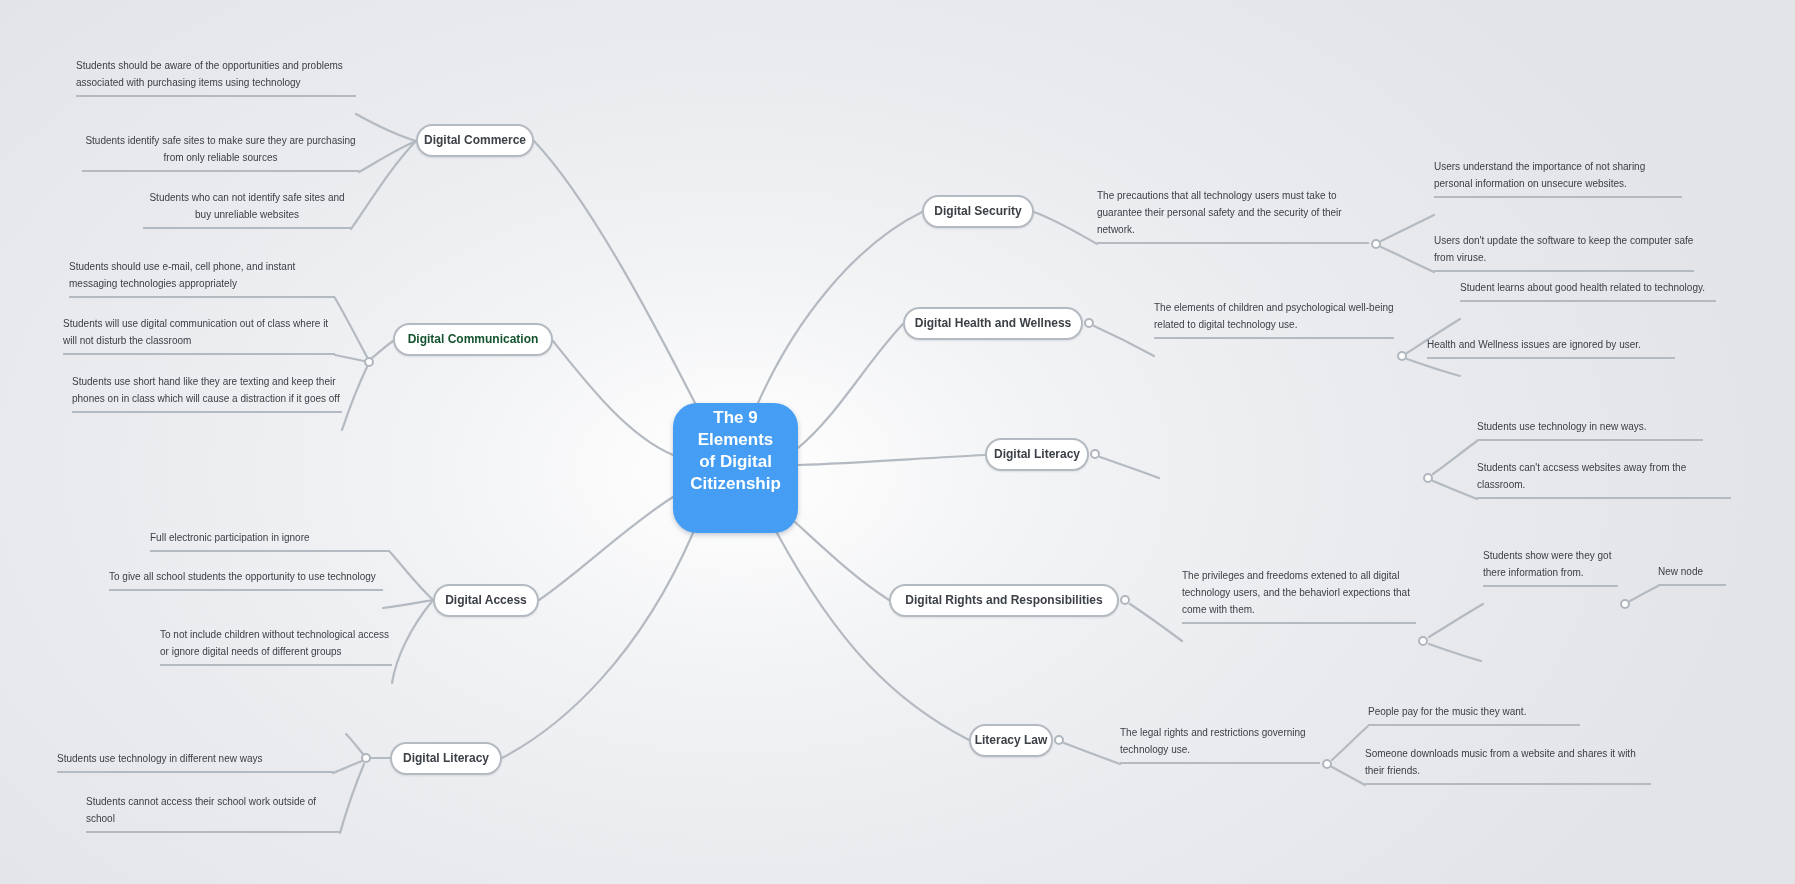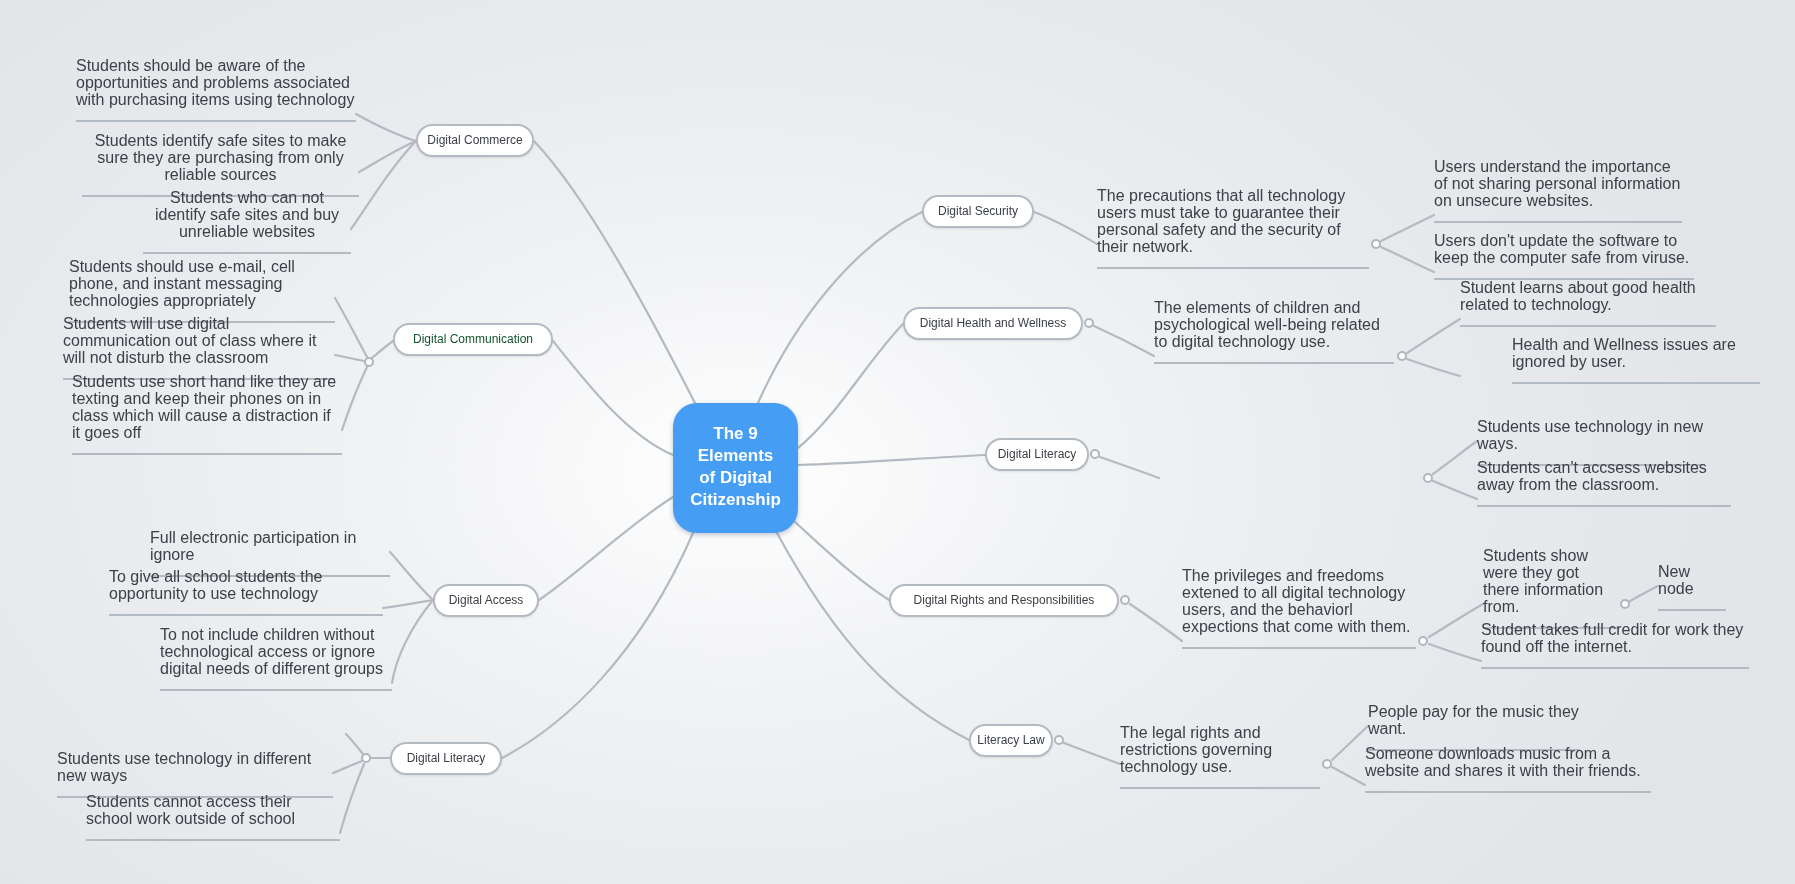--- a/index.html
+++ b/index.html
@@ -15,38 +15,38 @@
       #ffffff 0%, #f2f3f5 30%, #e9ebee 60%, #e2e4e8 100%);
   }
 
   .edges { position: absolute; left: 0; top: 0; z-index: 1; }
   .edges path { fill: none; stroke: #b4bac1; stroke-width: 2.2; stroke-linecap: round; }
 
   .center-node {
     position: absolute; left: 673px; top: 403px; width: 125px; height: 130px;
     background: #459ef3; border-radius: 24px; z-index: 3;
     color: #ffffff; font-weight: bold; font-size: 17px; line-height: 22px;
-    text-align: center; white-space: pre-line; padding-top: 20px;
+    text-align: center; white-space: pre-line; padding-top: 4px;
     box-shadow: 0 2px 5px rgba(50,70,100,.28);
     cursor: pointer;
   }
 
   .pill {
     position: absolute; height: 33px; line-height: 29px; z-index: 3;
     background: #ffffff; border: 2px solid #b4bac1; border-radius: 17px;
-    text-align: center; font-weight: normal; font-size: 12px; color: #3c4047;
+    text-align: center; font-weight: bold; font-size: 12px; color: #3c4047;
     white-space: nowrap; box-shadow: 0 1px 2px rgba(60,70,90,.12);
     cursor: pointer;
   }
   .pill.muted { color: #14532d; }
 
   .child {
     position: absolute; z-index: 2;
-    font-size: 16px; line-height: 17px; color: #3c4047;
-    padding-bottom: 12px; border-bottom: 2px solid #b4bac1;
+    font-size: 10px; line-height: 17px; color: #3c4047;
+    padding-bottom: 4px; border-bottom: 2px solid #b4bac1;
     cursor: pointer;
   }
   .child.center { text-align: center; }
 
   .dot {
     position: absolute; width: 10px; height: 10px; z-index: 4;
     border-radius: 50%; background: #fdfdfe; border: 2px solid #b0b6bd;
     cursor: pointer;
   }
 </style>
@@ -136,29 +136,28 @@
 
   <div class="child" style="left:57px;top:750px;width:276px">Students use technology in different new ways</div>
   <div class="child" style="left:86px;top:793px;width:254px">Students cannot access their school work outside of school</div>
 
   <div class="child" style="left:1097px;top:187px;width:272px">The precautions that all technology users must take to guarantee their personal safety and the security of their network.</div>
   <div class="child" style="left:1434px;top:158px;width:248px">Users understand the importance of not sharing personal information on unsecure websites.</div>
   <div class="child" style="left:1434px;top:232px;width:260px">Users don't update the software to keep the computer safe from viruse.</div>
 
   <div class="child" style="left:1154px;top:299px;width:240px">The elements of children and psychological well-being related to digital technology use.</div>
   <div class="child" style="left:1460px;top:279px;width:256px">Student learns about good health related to technology.</div>
-  <div class="child" style="left:1512px;top:336px;width:248px">Health and Wellness issues are ignored by user.</div>
+  <div class="child" style="left:1427px;top:336px;width:248px">Health and Wellness issues are ignored by user.</div>
 
   <div class="child" style="left:1477px;top:418px;width:226px">Students use technology in new ways.</div>
   <div class="child" style="left:1477px;top:459px;width:254px">Students can't accsess websites away from the classroom.</div>
 
   <div class="child" style="left:1182px;top:567px;width:234px">The privileges and freedoms extened to all digital technology users, and the behaviorl expections that come with them.</div>
   <div class="child" style="left:1483px;top:547px;width:135px">Students show were they got there information from.</div>
   <div class="child" style="left:1658px;top:563px;width:68px">New node</div>
-  <div class="child" style="left:1481px;top:621px;width:268px">Student takes full credit for work they found off the internet.</div>
 
   <div class="child" style="left:1120px;top:724px;width:200px">The legal rights and restrictions governing technology use.</div>
   <div class="child" style="left:1368px;top:703px;width:212px">People pay for the music they want.</div>
   <div class="child" style="left:1365px;top:745px;width:286px">Someone downloads music from a website and shares it with their friends.</div>
 
   <div class="dot" style="left:364px;top:357px"></div>
   <div class="dot" style="left:361px;top:753px"></div>
   <div class="dot" style="left:1371px;top:239px"></div>
   <div class="dot" style="left:1084px;top:318px"></div>
   <div class="dot" style="left:1397px;top:351px"></div>

